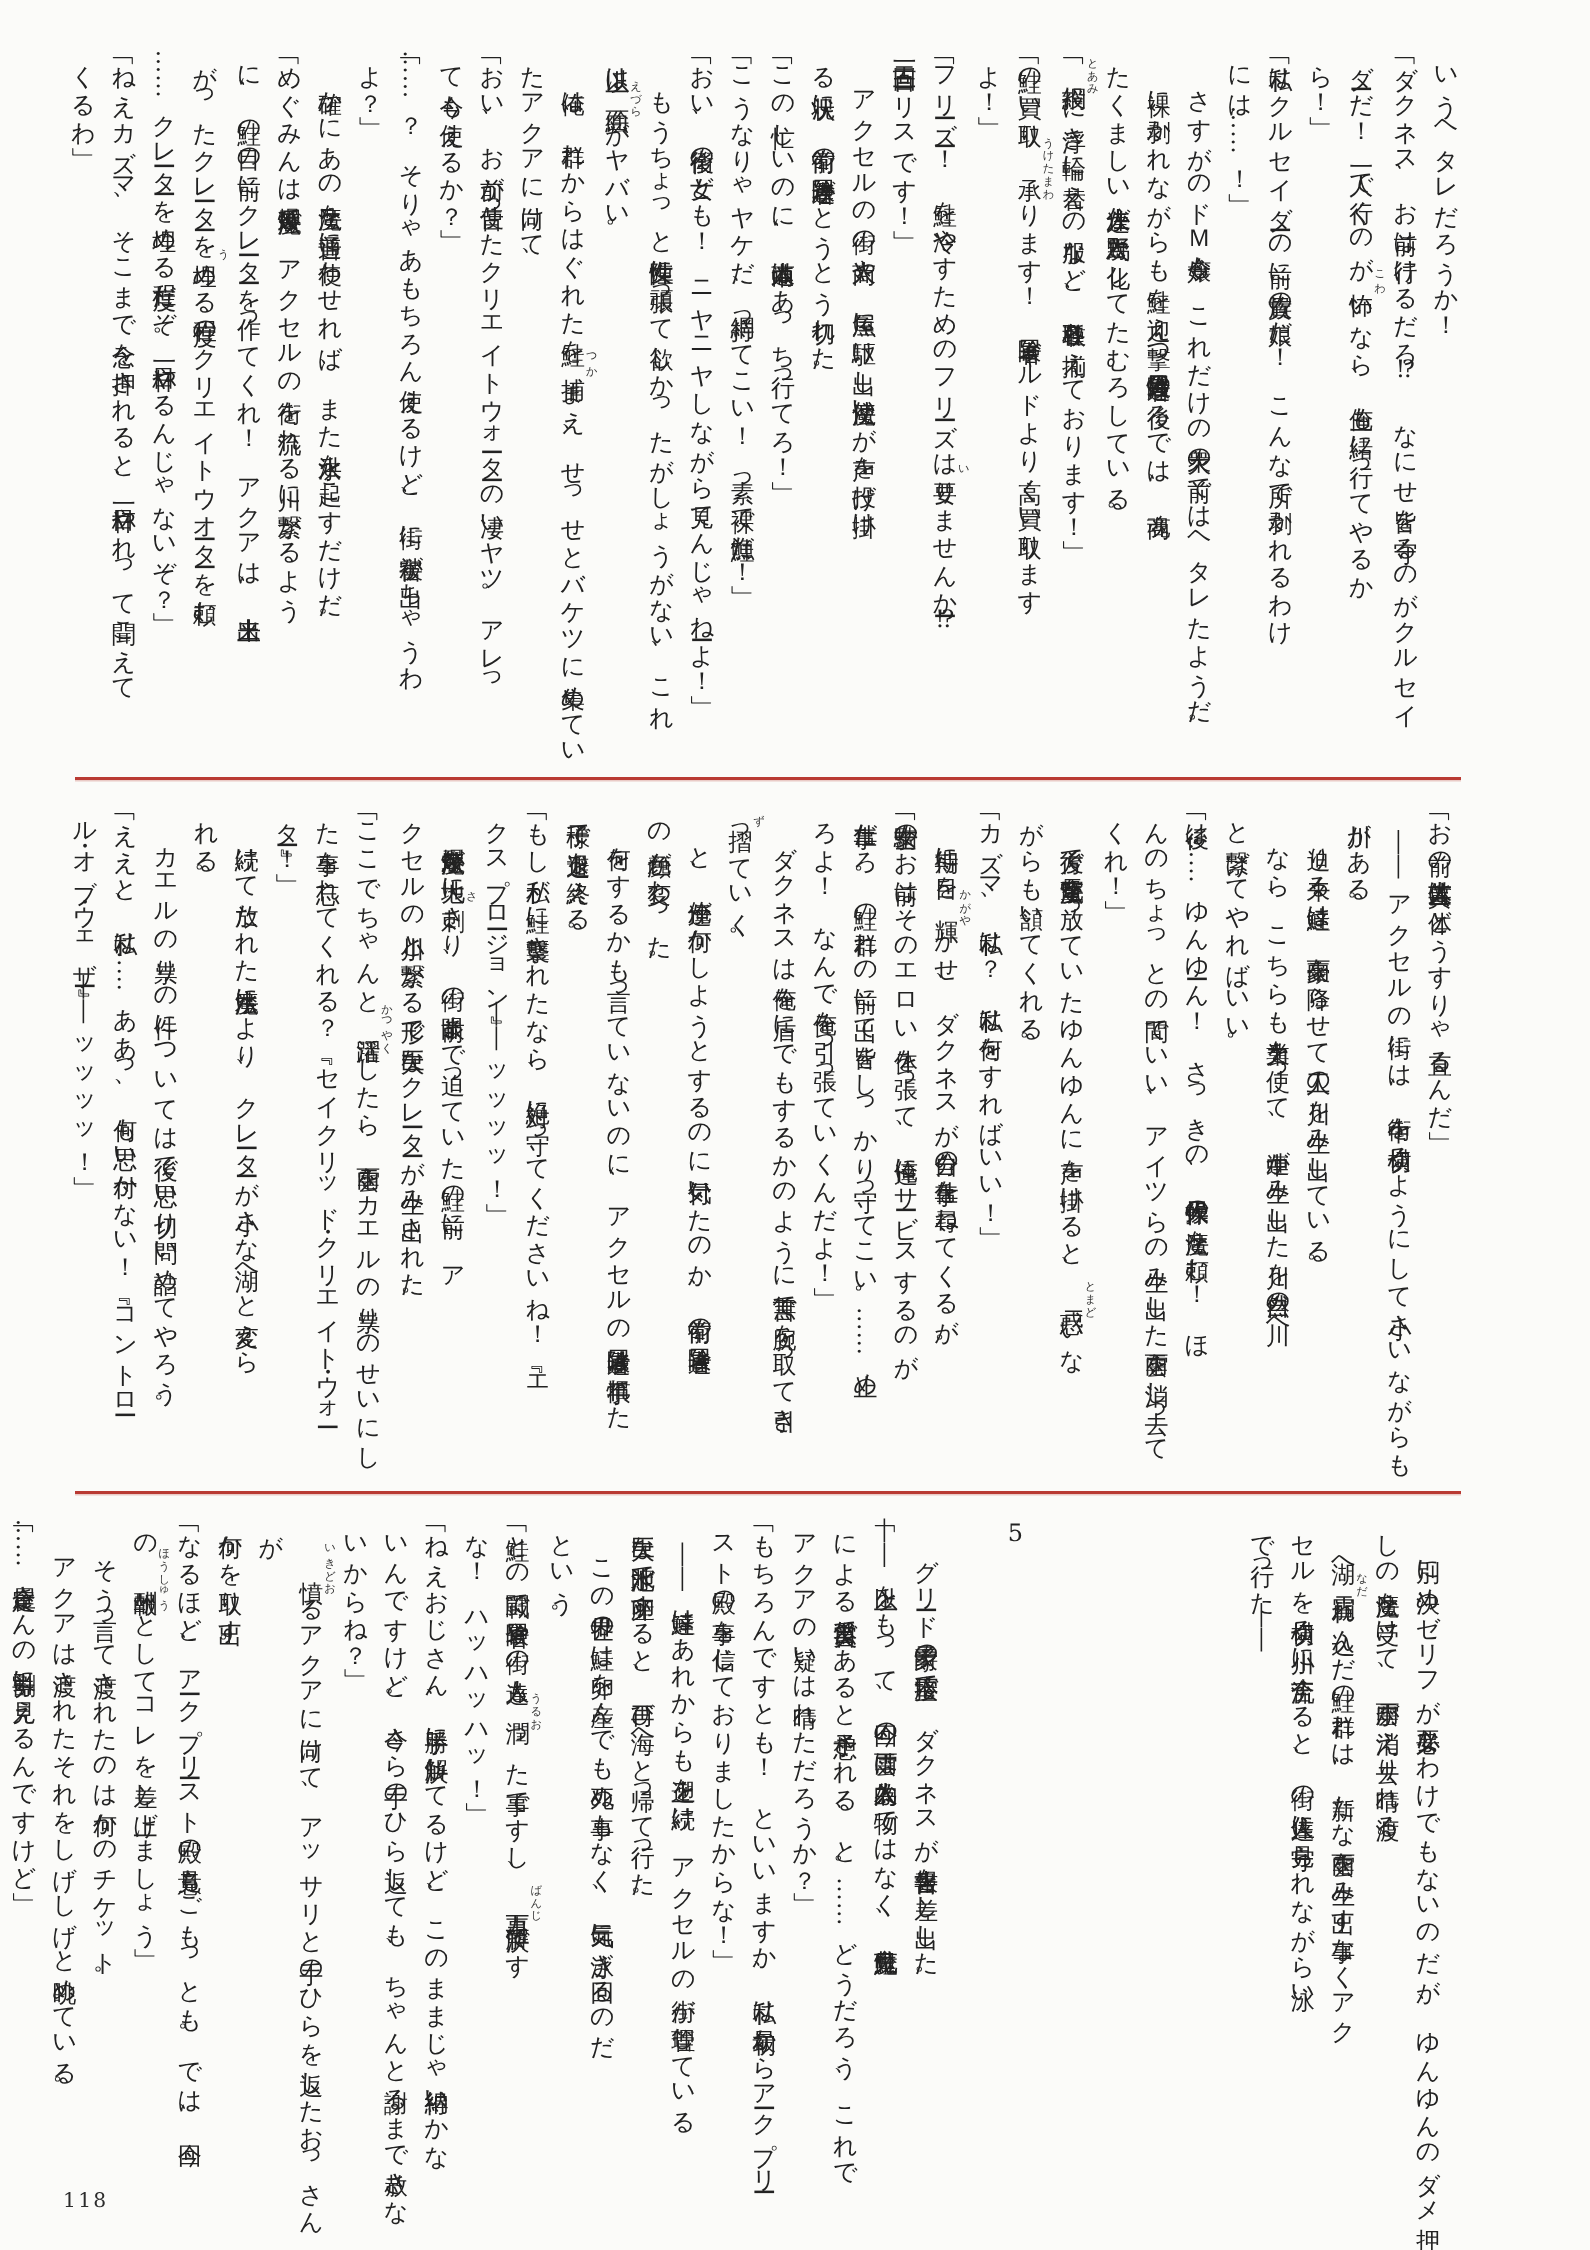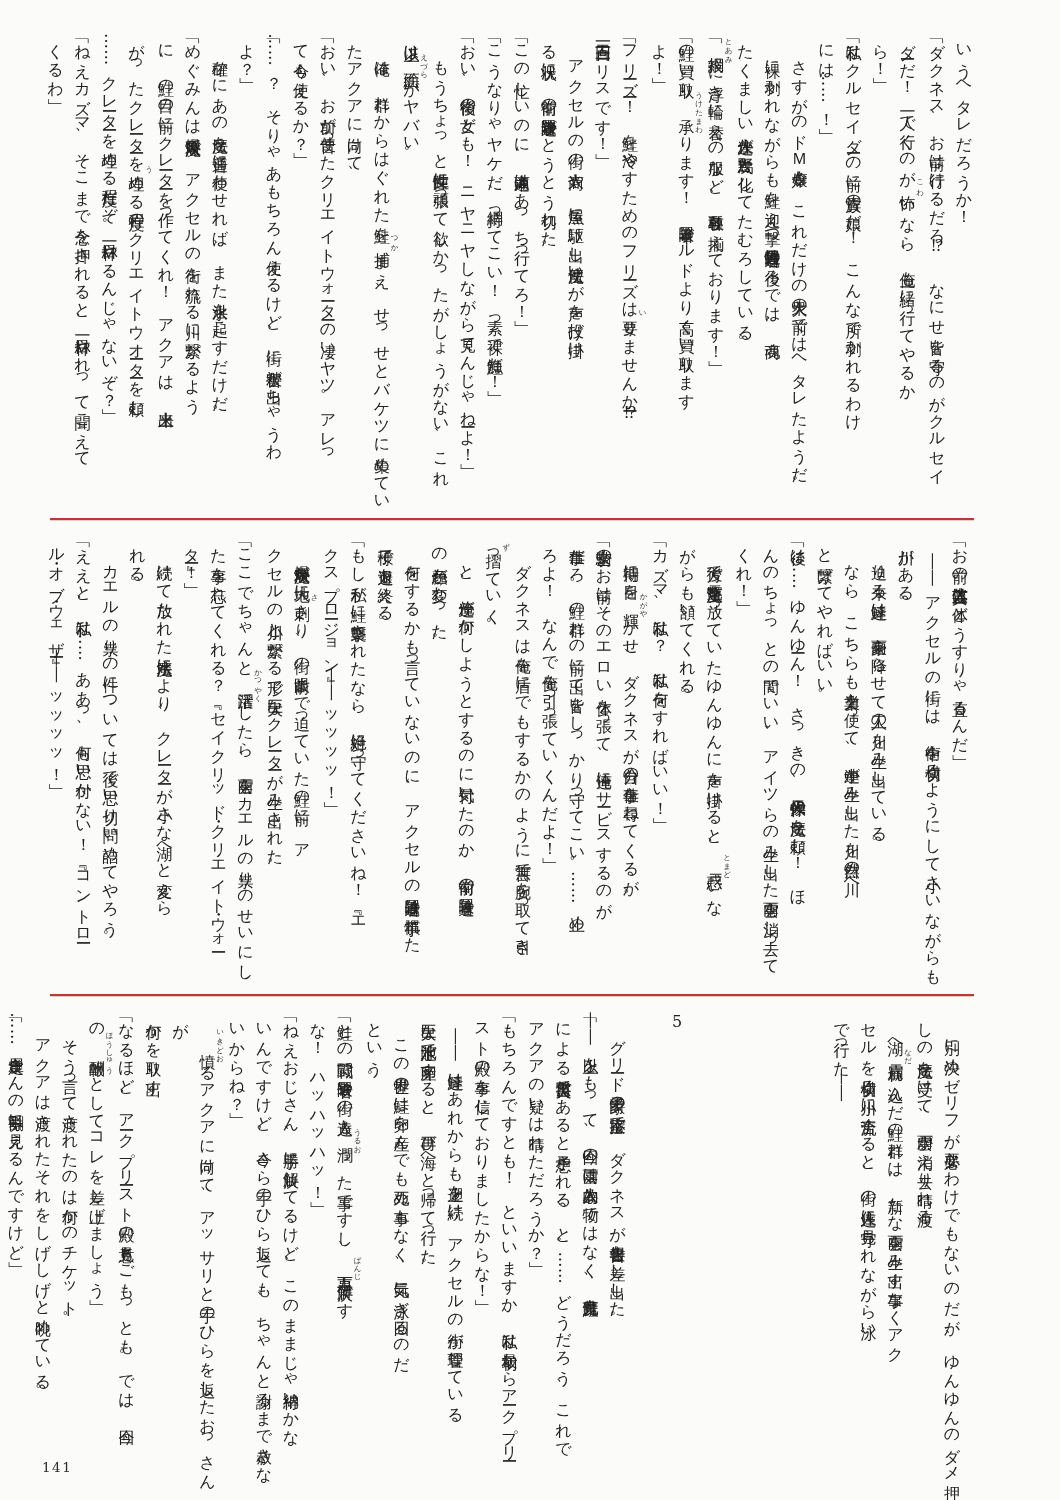--- a/index.html
+++ b/index.html
@@ -159,14 +159,14 @@
       <p class="tline">いからね？」</p>
       <p class="tline">　<ruby>憤<rt>いきどお</rt></ruby>るアクアに向けて、アッサリと手のひらを返したおっさんが</p>
       <p class="tline">何かを取り出す。</p>
       <p class="tline">「なるほど、アークプリースト殿の意見もごもっとも。では、今回</p>
       <p class="tline">の<ruby>報酬<rt>ほうしゅう</rt></ruby>としてコレを差し上げましょう」</p>
       <p class="tline">　そう言って渡されたのは何かのチケット。</p>
       <p class="tline">　アクアは渡されたそれをしげしげと眺めている。</p>
       <p class="tline">「……定食屋さんの割引券に見えるんですけど」</p>
       <p class="tline">「私の行き付けの飯屋の割引券ですな。期限は今日までなので、お</p>
     </section>
-  <div class="page-number">141</div>
+  <div class="page-number">118</div>
 </div>
 
 </body></html>

